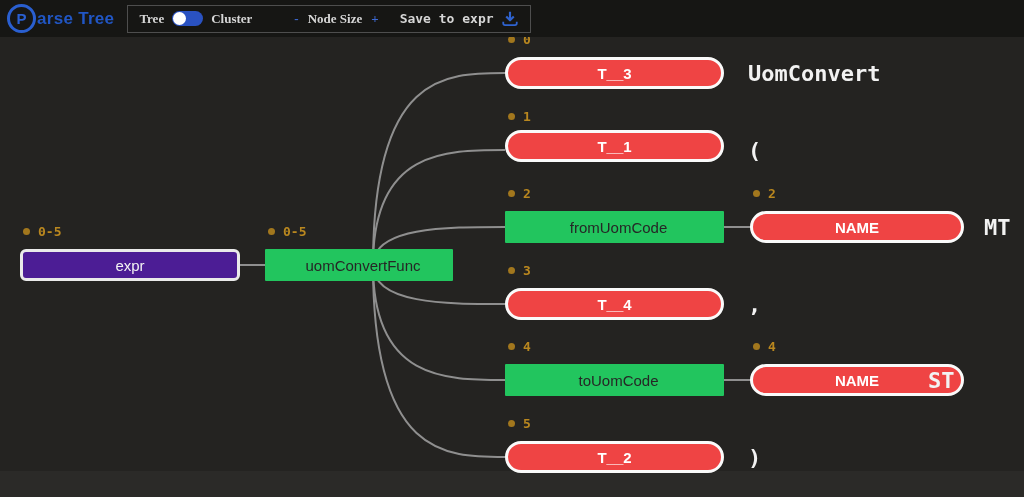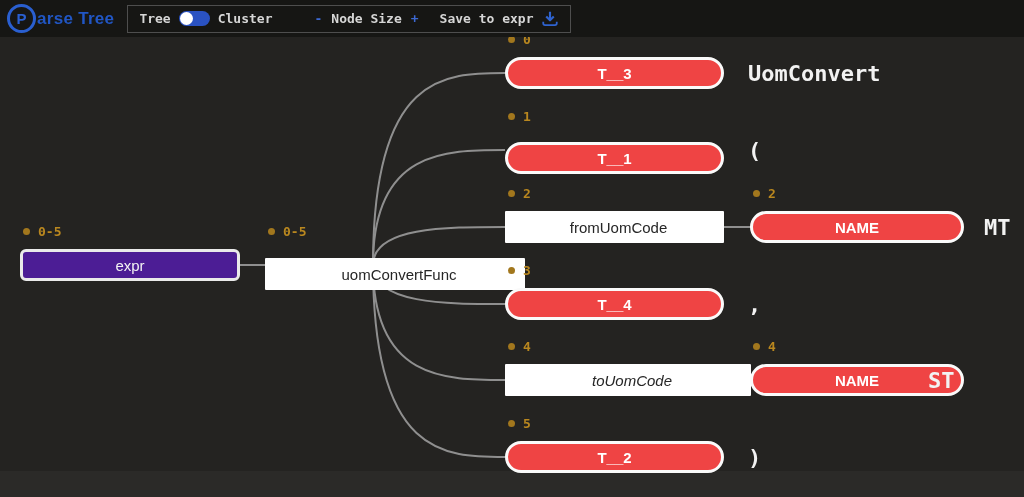--- a/index.html
+++ b/index.html
@@ -12,32 +12,32 @@
   .logo{display:flex;align-items:center;margin-left:7px;}
   .logo-circle{width:23px;height:23px;border:3px solid #2a5fd0;border-radius:50%;color:#2a5fd0;
                font-weight:bold;font-size:15px;display:flex;align-items:center;justify-content:center;flex:0 0 auto;}
   .logo-text{color:#2156c4;font-size:17px;font-weight:bold;margin-left:1px;letter-spacing:.3px;}
   .toolbar{margin-left:13px;height:26px;border:1px solid #4e4e4e;display:flex;align-items:center;
            padding:0 11px;font-family:"DejaVu Sans Mono",monospace;font-size:13px;font-weight:bold;color:#d6d6d6;}
   .tlabel{white-space:pre;}
   .toggle{width:31px;height:15px;border-radius:8px;background:#2a52c2;position:relative;margin:0 8px;cursor:pointer;flex:0 0 auto;}
   .toggle .knob{position:absolute;left:1px;top:1px;width:13px;height:13px;border-radius:50%;background:#fff;}
   .blue{color:#3c68d2;cursor:pointer;}
-  .grp{display:flex;align-items:center;}
+  .grp{display:flex;align-items:center;font-family:Liberation Serif, serif;}
   .sep{width:21px;}
   .savewrap{display:flex;align-items:center;cursor:pointer;}
   .dlicon{margin-left:7px;display:flex;align-items:center;}
 
   
   #bottomstrip{position:absolute;left:0;bottom:0;width:1024px;height:26px;background:#2b2a28;z-index:0;}
   svg.edges{position:absolute;top:0;left:0;z-index:1;}
   .node{position:absolute;height:32px;box-sizing:border-box;display:flex;align-items:center;justify-content:center;
         font-size:15px;z-index:2;cursor:pointer;}
   .node.token{background:#ef4444;border:3px solid #fafafa;border-radius:16px;color:#fff;font-weight:bold;}
-  .node.rule-white{background:#ffffff;color:#262626;border-radius:1px;padding-left:8px;}
+  .node.rule-white{background:#22c55e;color:#262626;border-radius:1px;padding-left:8px;}
   .node.rule-dark{background:#4c1d95;border:3px solid #eaeaea;border-radius:6px;color:#f3f3f3;}
   .idx{position:absolute;display:flex;align-items:center;z-index:2;color:#b9871f;
        font-family:"DejaVu Sans Mono",monospace;font-size:13px;font-weight:bold;}
   .idx .dot{width:7px;height:7px;border-radius:50%;background:#a2771d;margin-right:8px;}
   .tok{position:absolute;color:#f2f2f2;font-family:"DejaVu Sans Mono",monospace;font-size:22px;font-weight:bold;z-index:2;white-space:pre;}
 </style>
 </head>
 <body>
 
 <div id="stage">
@@ -89,32 +89,32 @@
         <path d="M373 265 C 373 304, 445 304, 505 304" stroke="#8f8f8f" stroke-width="2" fill="none"></path>
         <path d="M373 265 C 373 380, 445 380, 505 380" stroke="#8f8f8f" stroke-width="2" fill="none"></path>
         <path d="M614.5 380 L857 380" stroke="#8f8f8f" stroke-width="2" fill="none"></path>
         <path d="M373 265 C 373 457, 445 457, 505 457" stroke="#8f8f8f" stroke-width="2" fill="none"></path>
       </svg>
       <div class="node rule-dark" style="left: 20px; top: 249px; width: 220px;">expr</div>
       <div class="idx" style="left: 23px; top: 224px;">
         <span class="dot"></span>
         <span>0-5</span>
       </div>
-      <div class="node rule-white" style="left: 265px; top: 258px; width: 260px;">uomConvertFunc</div>
+      <div class="node rule-white" style="left: 265px; top: 249px; width: 188px;">uomConvertFunc</div>
       <div class="idx" style="left: 268px; top: 224px;">
         <span class="dot"></span>
         <span>0-5</span>
       </div>
       <div class="node token" style="left: 505px; top: 57px; width: 219px;">T__3</div>
       <div class="idx" style="left: 508px; top: 32px;">
         <span class="dot"></span>
         <span>0</span>
       </div>
       <div class="tok" style="left: 748px; top: 61px;">UomConvert</div>
-      <div class="node token" style="left: 505px; top: 142px; width: 219px;">T__1</div>
+      <div class="node token" style="left: 505px; top: 130px; width: 219px;">T__1</div>
       <div class="idx" style="left: 508px; top: 109px;">
         <span class="dot"></span>
         <span>1</span>
       </div>
       <div class="tok" style="left: 748px; top: 138px;">(</div>
       <div class="node rule-white" style="left: 505px; top: 211px; width: 219px;">fromUomCode</div>
       <div class="idx" style="left: 508px; top: 186px;">
         <span class="dot"></span>
         <span>2</span>
       </div>
@@ -123,21 +123,21 @@
         <span class="dot"></span>
         <span>2</span>
       </div>
       <div class="tok" style="left: 984px; top: 215px;">MT</div>
       <div class="node token" style="left: 505px; top: 288px; width: 219px;">T__4</div>
       <div class="idx" style="left: 508px; top: 263px;">
         <span class="dot"></span>
         <span>3</span>
       </div>
       <div class="tok" style="left: 748px; top: 292px;">,</div>
-      <div class="node rule-white" style="left: 505px; top: 364px; width: 246px; font-style: italic;">toUomCode</div>
+      <div class="node rule-white" style="left: 505px; top: 364px; width: 219px;">toUomCode</div>
       <div class="idx" style="left: 508px; top: 339px;">
         <span class="dot"></span>
         <span>4</span>
       </div>
       <div class="node token" style="left: 750px; top: 364px; width: 214px;">NAME</div>
       <div class="idx" style="left: 753px; top: 339px;">
         <span class="dot"></span>
         <span>4</span>
       </div>
       <div class="tok" style="left: 928px; top: 368px;">ST</div>

